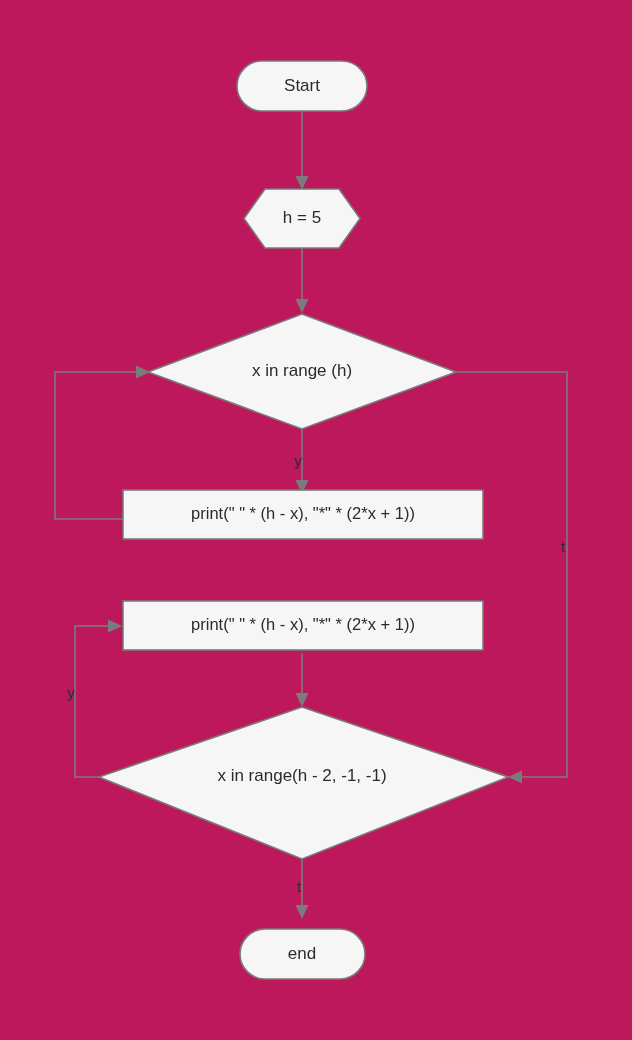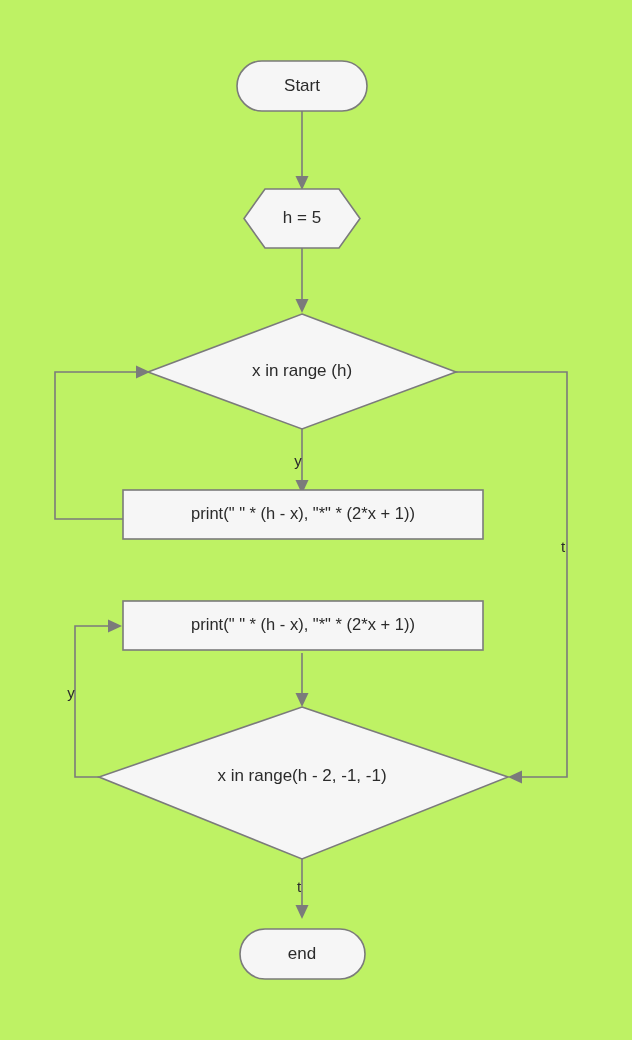--- a/index.html
+++ b/index.html
@@ -7,21 +7,21 @@
     padding: 0;
     background: #ffffff;
   }
   body {
     font-family: "Liberation Sans", sans-serif;
   }
   #flowchart-canvas {
     position: relative;
     width: 632px;
     height: 1040px;
-    background: #bef264;
+    background: #be185d;
     overflow: hidden;
   }
   #flowchart-canvas svg {
     display: block;
   }
   .shape-outline {
     fill: #f6f6f6;
     stroke: #7b7b7b;
     stroke-width: 1.6;
   }

